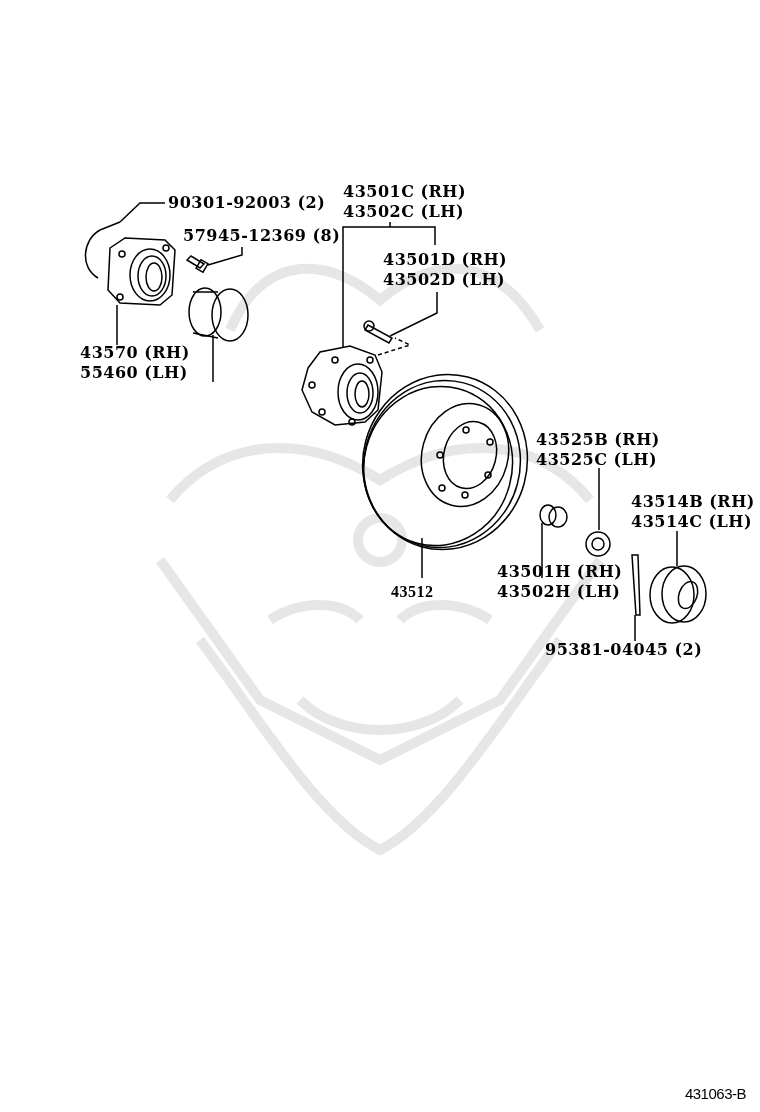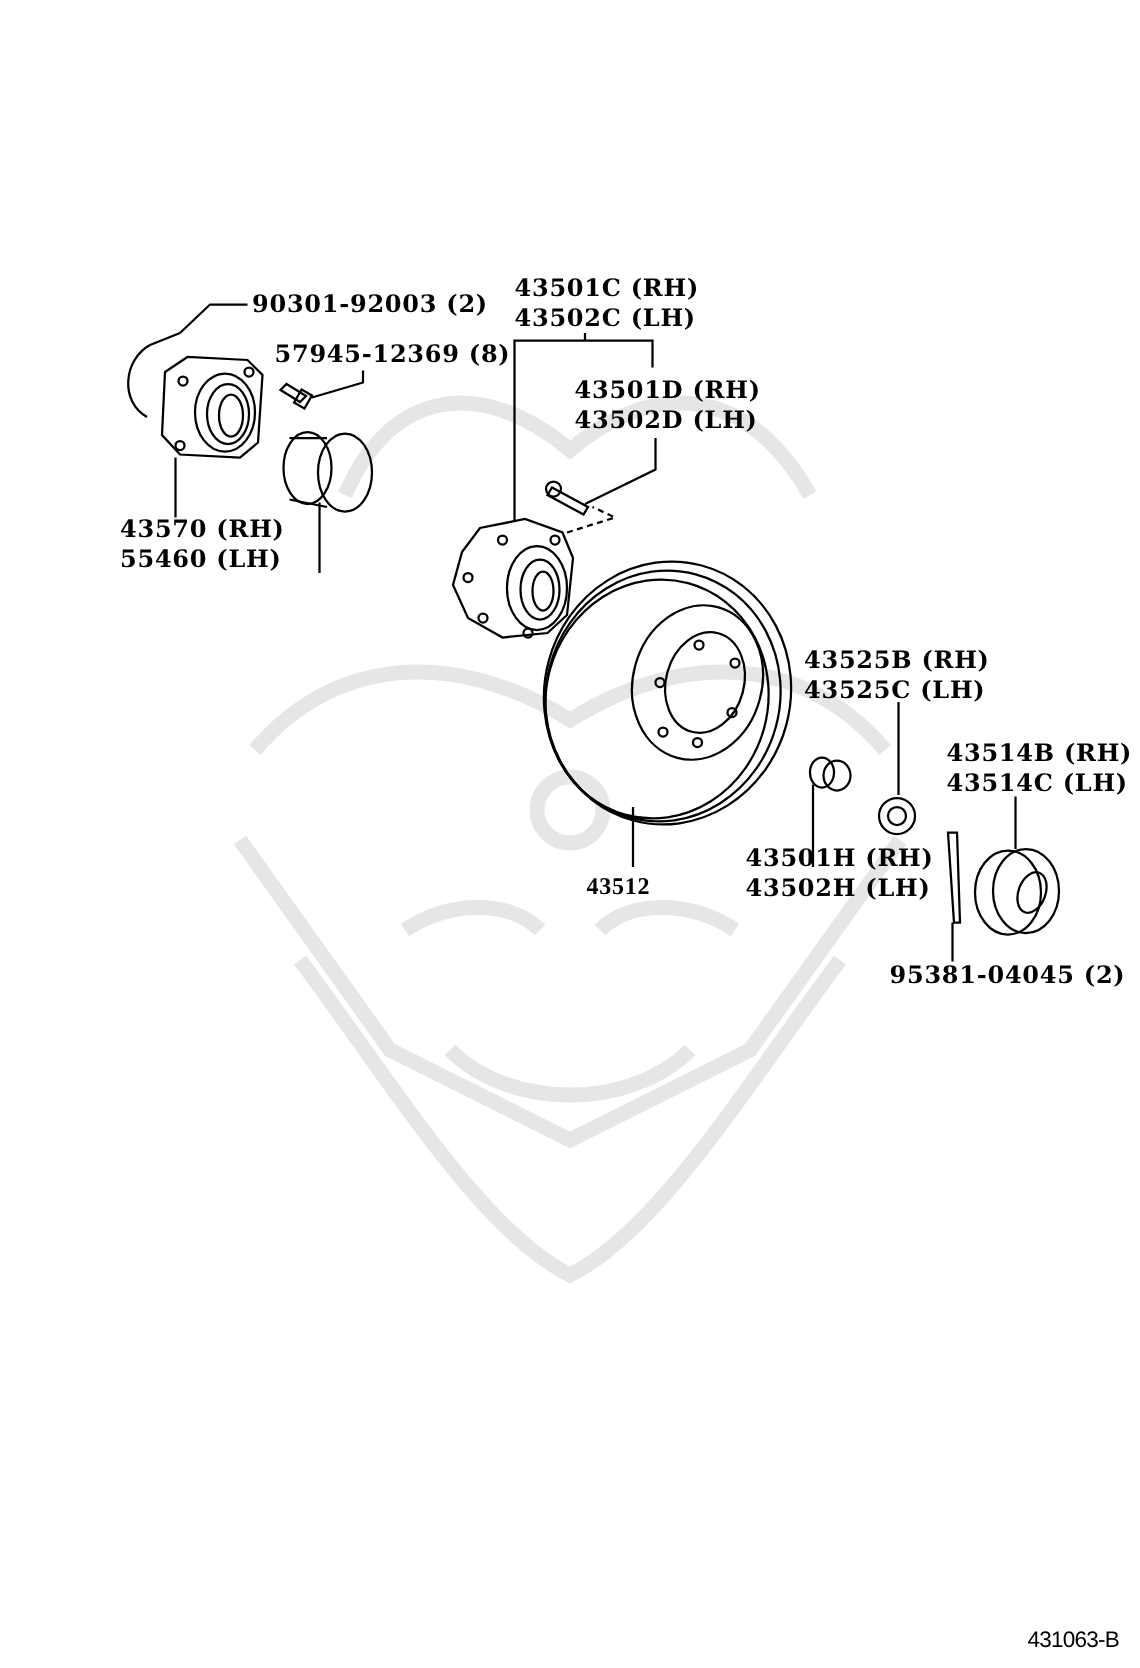--- a/index.html
+++ b/index.html
@@ -150,19 +150,19 @@
   <span>43525C (LH)</span>
 </div>
 <div class="lbl" style="left:497px; top:562px;">
   <span>43501H (RH)</span>
   <span>43502H (LH)</span>
 </div>
 <div class="lbl" style="left:631px; top:492px;">
   <span>43514B (RH)</span>
   <span>43514C (LH)</span>
 </div>
-<div class="lbl" style="left:593px; top:640px;">
+<div class="lbl" style="left:545px; top:640px;">
   <span>95381-04045 (2)</span>
 </div>
 
 <div class="fig-id">431063-B</div>
 
 </div>
 
 </body></html>

